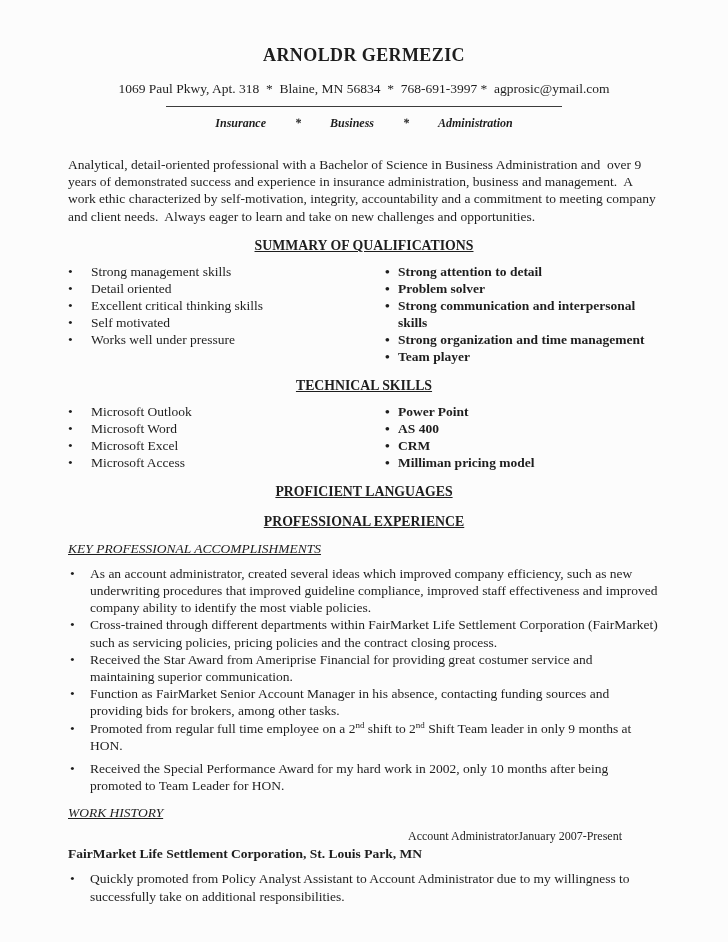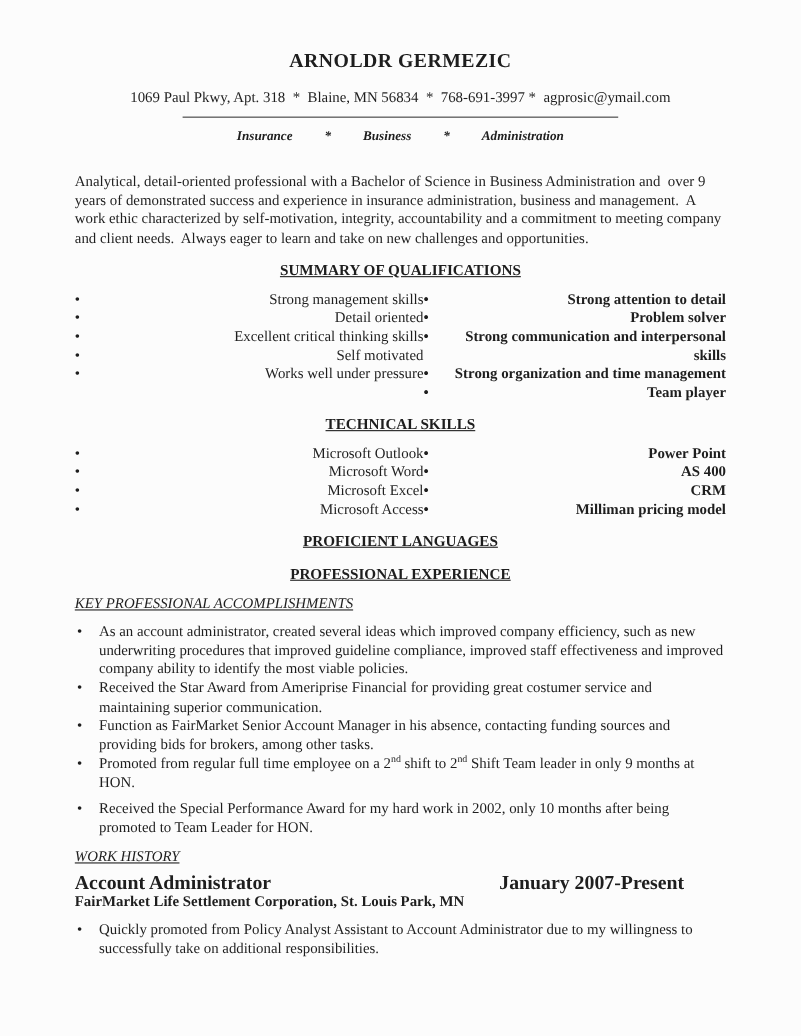--- a/index.html
+++ b/index.html
@@ -65,21 +65,20 @@
     text-decoration: underline;
     line-height: 16px;
   }
   .two-col {
     display: flex;
   }
   .two-col ul {
     list-style: none;
     margin: 0;
     padding: 0;
-    text-align: right;
   }
   .two-col ul.col-left { flex: 0 0 317px; }
   .two-col ul.col-right { flex: 1 1 auto; }
   .two-col li {
     position: relative;
     font-size: 13.5px;
     line-height: 17px;
   }
   .col-left li { padding-left: 23px; }
   .col-right li { padding-left: 13px; font-weight: bold; }
@@ -115,23 +114,23 @@
   }
   ul.bullet-list li.gap-before { margin-top: 6px; }
   sup {
     font-size: 9px;
     line-height: 0;
     vertical-align: super;
   }
   .job-row {
     margin-top: 7px;
     display: flex;
-    justify-content: space-between;
-    font-size: 18px;
-    font-weight: bold;
+    justify-content: flex-end;
+    font-size: 12px;
+    font-weight: normal;
     line-height: 17px;
   }
   .job-dates { margin-right: 38px; }
   .job-company {
     font-size: 13.5px;
     font-weight: bold;
     line-height: 17px;
   }
   .exp-heading { margin-top: 14px; }
 </style>
@@ -191,20 +190,21 @@
   </div>
 
   <div class="sec-heading">PROFICIENT LANGUAGES</div>
 
   <div class="sec-heading exp-heading">PROFESSIONAL EXPERIENCE</div>
 
   <div class="sub-heading">KEY PROFESSIONAL ACCOMPLISHMENTS</div>
 
   <ul class="bullet-list">
     <li>As an account administrator, created several ideas which improved company efficiency, such as new underwriting procedures that improved guideline compliance, improved staff effectiveness and improved company ability to identify the most viable policies.</li>
+    <li>Cross-trained through different departments within FairMarket Life Settlement Corporation (FairMarket) such as servicing policies, pricing policies and the contract closing process.</li>
     <li>Received the Star Award from Ameriprise Financial for providing great costumer service and maintaining superior communication.</li>
     <li>Function as FairMarket Senior Account Manager in his absence, contacting funding sources and providing bids for brokers, among other tasks.</li>
     <li><span>Promoted from regular full time employee on a 2</span><sup>nd</sup><span> shift to 2</span><sup>nd</sup><span> Shift Team leader in only 9 months at HON.</span></li>
     <li class="gap-before">Received the Special Performance Award for my hard work in 2002, only 10 months after being promoted to Team Leader for HON.</li>
   </ul>
 
   <div class="sub-heading">WORK HISTORY</div>
 
   <div class="job-row">
     <span class="job-title">Account Administrator</span>

